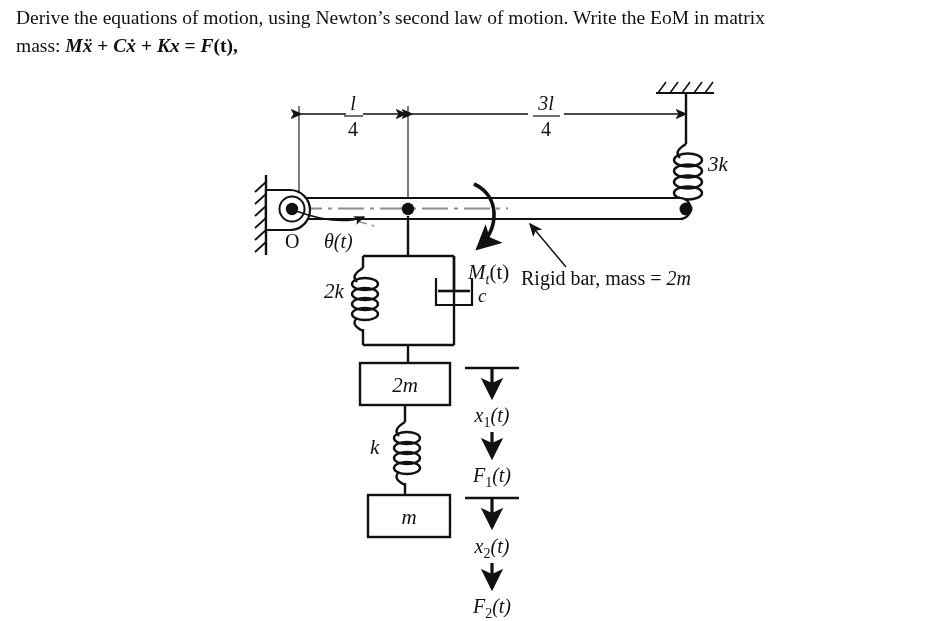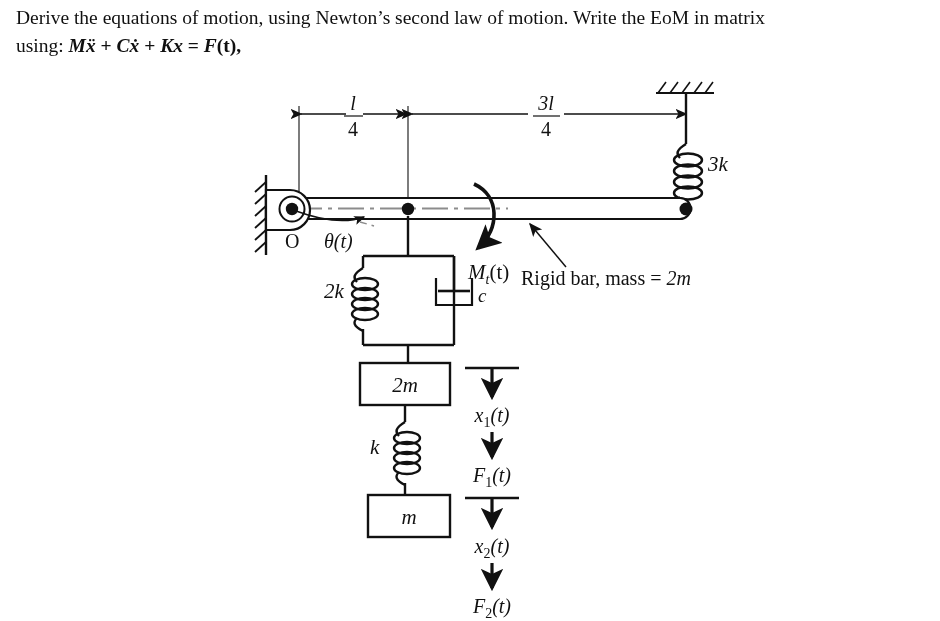--- a/index.html
+++ b/index.html
@@ -51,21 +51,21 @@
   text { font-family: "Liberation Serif", "DejaVu Serif", serif; fill: #111111; }
   .lbl-it { font-style: italic; }
 </style>
 </head>
 <body>
 
 <div id="page">
 
   <div id="prompt">
     <span>Derive the equations of motion, using Newton’s second law of motion. Write the EoM in matrix</span><br>
-    <span>using: </span><span class="eq"><span>M</span><span>ẍ</span><span class="up"> + </span><span>C</span><span>ẋ</span><span class="up"> + </span><span>K</span><span>x</span><span class="up"> = </span><span>F</span><span class="up">(t),</span></span>
+    <span>mass: </span><span class="eq"><span>M</span><span>ẍ</span><span class="up"> + </span><span>C</span><span>ẋ</span><span class="up"> + </span><span>K</span><span>x</span><span class="up"> = </span><span>F</span><span class="up">(t),</span></span>
   </div>
 
   <div id="figure">
     <svg width="940" height="551" viewBox="0 0 940 551">
 
       <defs>
         <marker id="arrHead" markerWidth="9" markerHeight="9" refX="8" refY="4.5" orient="auto" markerUnits="strokeWidth">
           <path d="M0,0.6 L9,4.5 L0,8.4 L2.2,4.5 Z" fill="#111111"></path>
         </marker>
         <marker id="arrHeadThick" markerWidth="7" markerHeight="7" refX="6" refY="3.5" orient="auto" markerUnits="strokeWidth">

